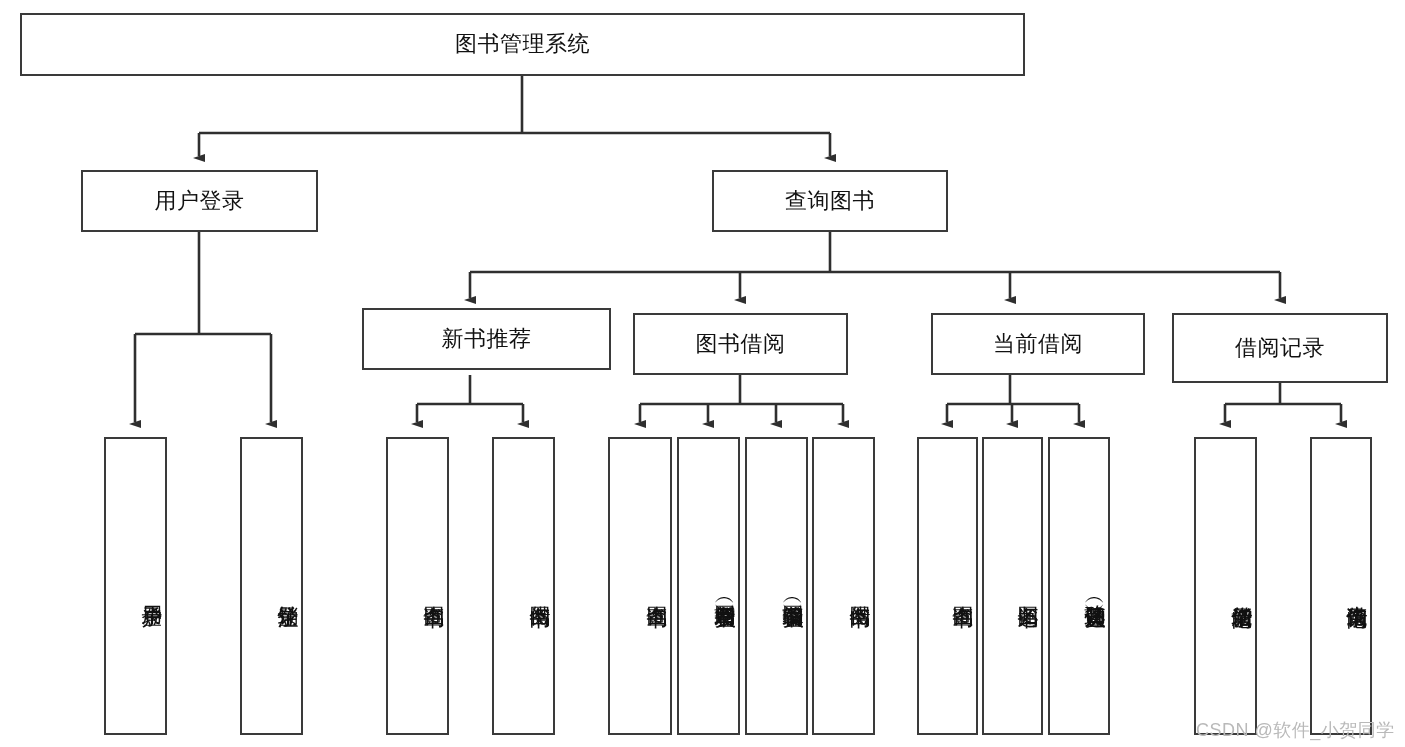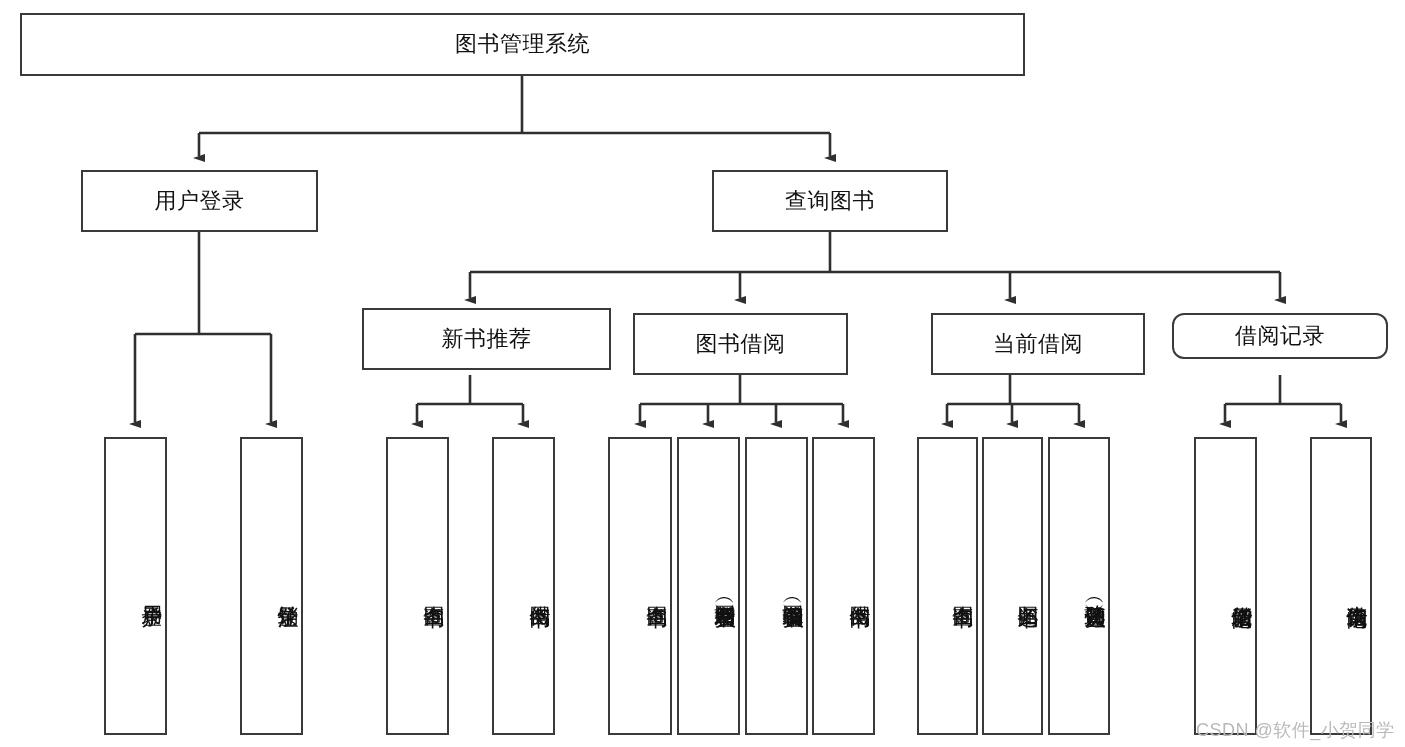--- a/index.html
+++ b/index.html
@@ -131,21 +131,21 @@
 
   <div class="node horiz" style="left:362px; top:308px; width:249px; height:62px;">
     <span class="label">新书推荐</span>
   </div>
   <div class="node horiz" style="left:633px; top:313px; width:215px; height:62px;">
     <span class="label">图书借阅</span>
   </div>
   <div class="node horiz" style="left:903px; top:313px; width:214px; height:62px;margin-left:28px;">
     <span class="label">当前借阅</span>
   </div>
-  <div class="node horiz" style="left:1172px; top:313px; width:216px; height:46px;border-radius:12px;">
+  <div class="node horiz" style="left:1172px; top:313px; width:216px; height:70px;">
     <span class="label">借阅记录</span>
   </div>
 
   <div class="node vert" style="left:104px; top:437px; width:63px; height:298px;">
     <span class="label">用户登录</span>
   </div>
   <div class="node vert" style="left:240px; top:437px; width:63px; height:298px;">
     <span class="label">注销登录</span>
   </div>
 

